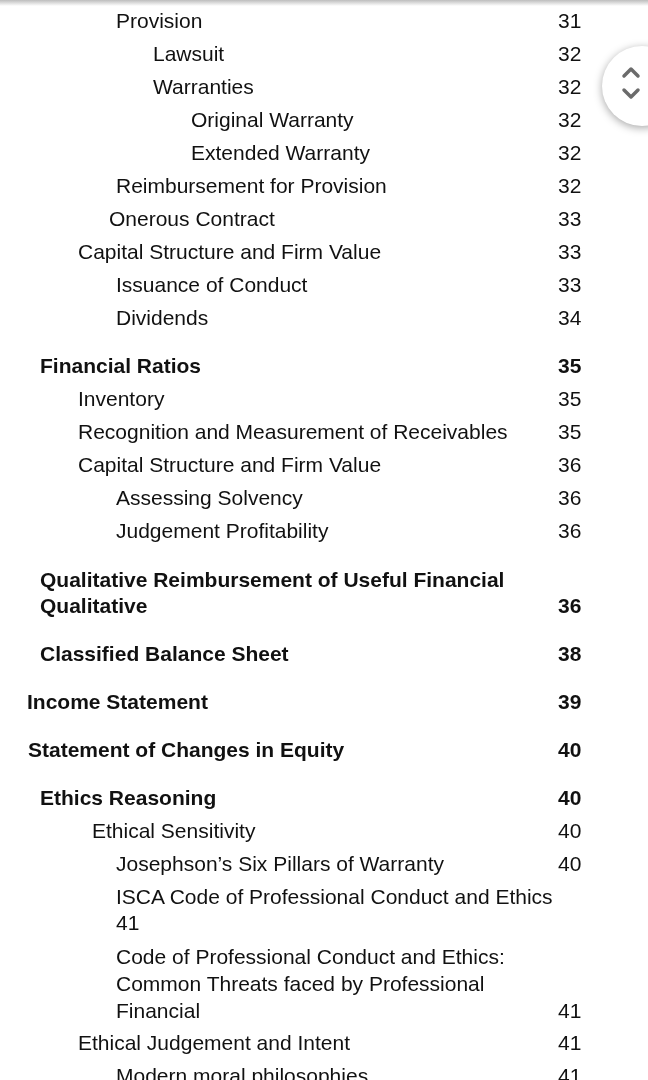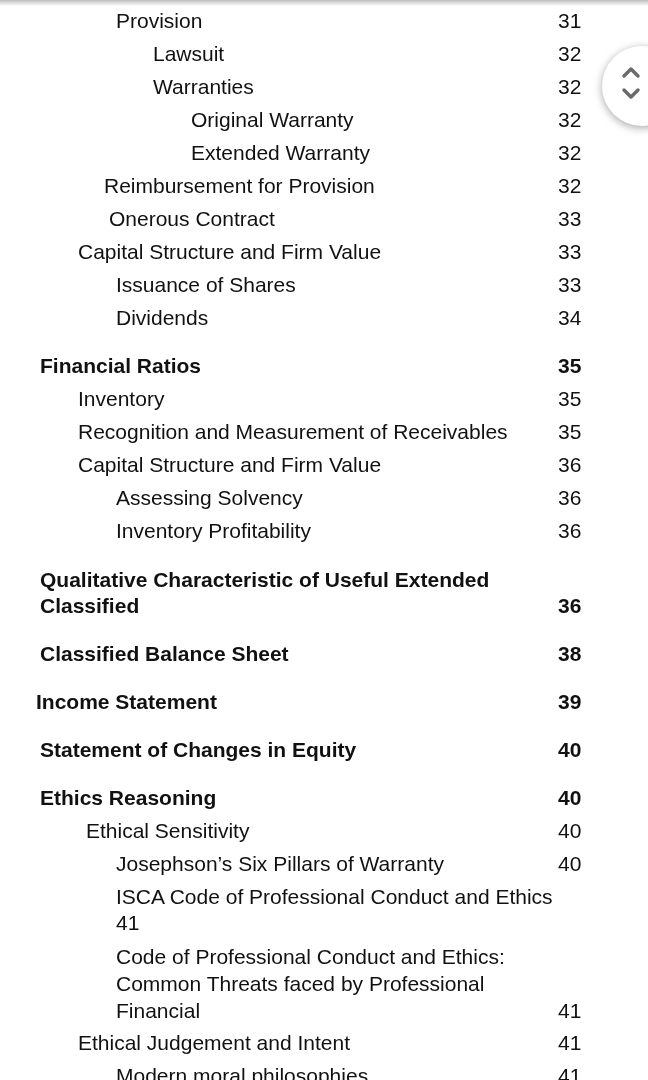--- a/index.html
+++ b/index.html
@@ -52,33 +52,33 @@
   </div>
   <div class="row" style="top:107px">
     <span class="t" style="left:191px">Original Warranty</span>
     <span class="p">32</span>
   </div>
   <div class="row" style="top:140px">
     <span class="t" style="left:191px">Extended Warranty</span>
     <span class="p">32</span>
   </div>
   <div class="row" style="top:173px">
-    <span class="t" style="left:104px">Reimbursement for Provision</span>
+    <span class="t" style="left:116px">Reimbursement for Provision</span>
     <span class="p">32</span>
   </div>
   <div class="row" style="top:206px">
     <span class="t" style="left:109px">Onerous Contract</span>
     <span class="p">33</span>
   </div>
   <div class="row" style="top:239px">
     <span class="t" style="left:78px">Capital Structure and Firm Value</span>
     <span class="p">33</span>
   </div>
   <div class="row" style="top:272px">
-    <span class="t" style="left:116px">Issuance of Shares</span>
+    <span class="t" style="left:116px">Issuance of Conduct</span>
     <span class="p">33</span>
   </div>
   <div class="row" style="top:305px">
     <span class="t" style="left:116px">Dividends</span>
     <span class="p">34</span>
   </div>
 
   <div class="row b" style="top:353px">
     <span class="t" style="left:40px">Financial Ratios</span>
     <span class="p">35</span>
@@ -93,51 +93,51 @@
   </div>
   <div class="row" style="top:452px">
     <span class="t" style="left:78px">Capital Structure and Firm Value</span>
     <span class="p">36</span>
   </div>
   <div class="row" style="top:485px">
     <span class="t" style="left:116px">Assessing Solvency</span>
     <span class="p">36</span>
   </div>
   <div class="row" style="top:518px">
-    <span class="t" style="left:116px">Inventory Profitability</span>
+    <span class="t" style="left:116px">Judgement Profitability</span>
     <span class="p">36</span>
   </div>
 
   <div class="row b" style="top:567px">
-    <span class="t" style="left:40px">Qualitative Characteristic of Useful Extended</span>
+    <span class="t" style="left:40px">Qualitative Reimbursement of Useful Financial</span>
   </div>
   <div class="row b" style="top:593px">
-    <span class="t" style="left:40px">Classified</span>
+    <span class="t" style="left:40px">Qualitative</span>
     <span class="p">36</span>
   </div>
 
   <div class="row b" style="top:641px">
     <span class="t" style="left:40px">Classified Balance Sheet</span>
     <span class="p">38</span>
   </div>
   <div class="row b" style="top:689px">
-    <span class="t" style="left:36px">Income Statement</span>
+    <span class="t" style="left:27px">Income Statement</span>
     <span class="p">39</span>
   </div>
   <div class="row b" style="top:737px">
-    <span class="t" style="left:40px">Statement of Changes in Equity</span>
+    <span class="t" style="left:28px">Statement of Changes in Equity</span>
     <span class="p">40</span>
   </div>
   <div class="row b" style="top:785px">
     <span class="t" style="left:40px">Ethics Reasoning</span>
     <span class="p">40</span>
   </div>
 
   <div class="row" style="top:818px">
-    <span class="t" style="left:86px">Ethical Sensitivity</span>
+    <span class="t" style="left:92px">Ethical Sensitivity</span>
     <span class="p">40</span>
   </div>
   <div class="row" style="top:851px">
     <span class="t" style="left:116px">Josephson’s Six Pillars of Warranty</span>
     <span class="p">40</span>
   </div>
   <div class="row" style="top:884px">
     <span class="t" style="left:116px">ISCA Code of Professional Conduct and Ethics</span>
   </div>
   <div class="row" style="top:910px">

